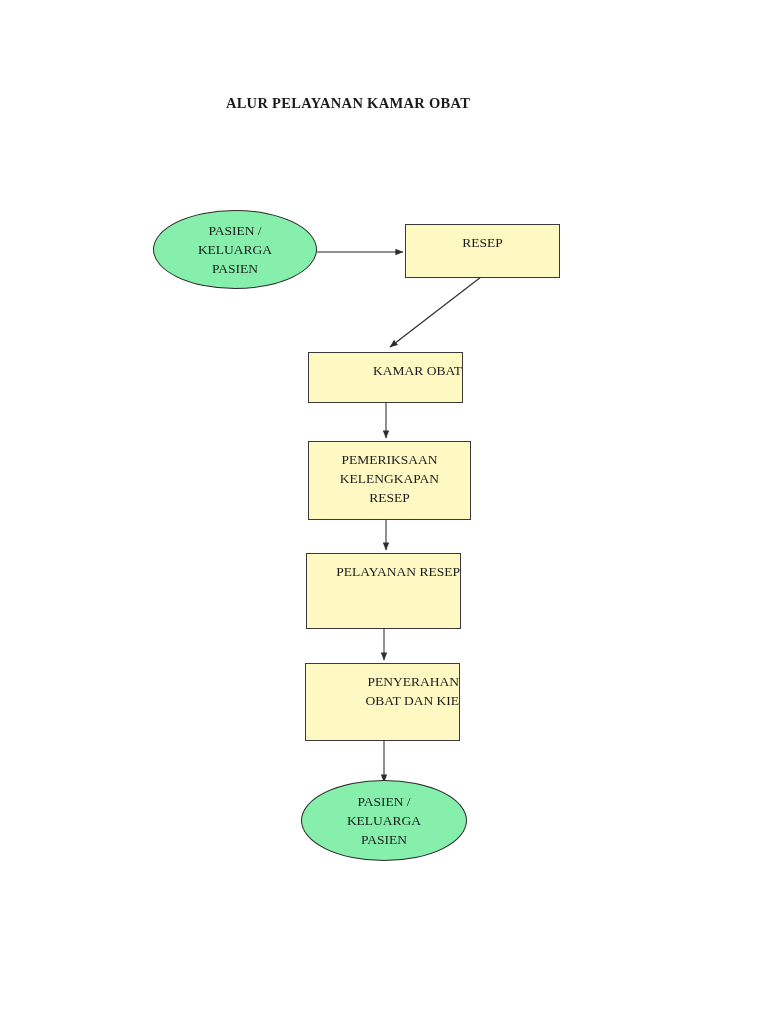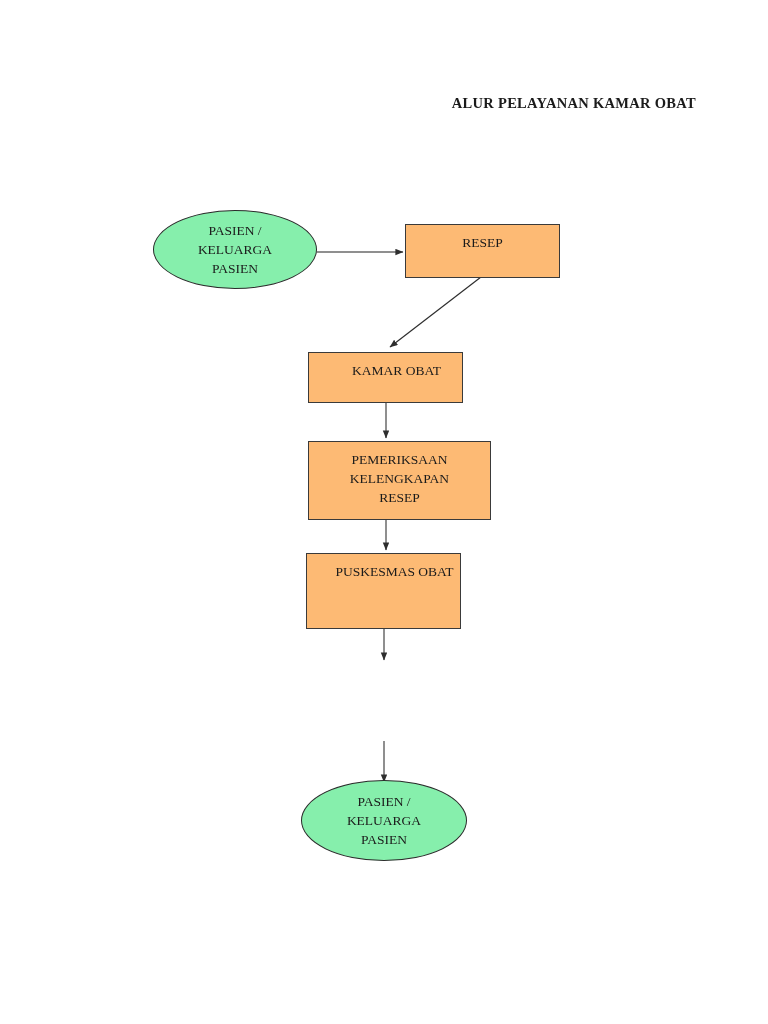--- a/index.html
+++ b/index.html
@@ -22,21 +22,21 @@
     width: 768px;
     height: 1024px;
   }
 
   
   .title-block {
     position: absolute;
     left: 0;
     top: 88px;
     width: 696px;
-    text-align: right;
+    text-align: center;
   }
   .title-line {
     font-family: "Liberation Serif", "DejaVu Serif", serif;
     font-weight: bold;
     font-size: 14.5px;
     letter-spacing: 0.3px;
     line-height: 30px;
     color: #1b1b1b;
     white-space: nowrap;
   }
@@ -61,48 +61,48 @@
     font-family: "Liberation Serif", "DejaVu Serif", serif;
     font-size: 13.5px;
     line-height: 19px;
     color: #1b1b1b;
     white-space: pre-line;
   }
 
   
   .rect {
     border: 1.6px solid #3a3a3a;
-    background: #fdba74;
+    background: #fef9c3;
   }
   .rect .node-text {
     display: block;
     padding-top: 8px;
   }
   .rect.center-text .node-text { text-align: center; }
-  .rect.left-text  .node-text { text-align: center; padding-left: 22px; }
+  .rect.left-text  .node-text { text-align: right; padding-left: 22px; }
 
   
   .ellipse {
     border: 1.6px solid #2b2b2b;
     border-radius: 50%;
     background: #86efac;
     display: flex;
     align-items: center;
     justify-content: center;
   }
   .ellipse .node-text {
     text-align: center;
     line-height: 19px;
   }
 
   
   #node-start      { left: 153px; top: 210px; width: 164px; height: 79px; }
   #node-resep      { left: 405px; top: 224px; width: 155px; height: 54px; }
   #node-kamar      { left: 308px; top: 352px; width: 155px; height: 51px; }
-  #node-pemeriksaan{ left: 308px; top: 441px; width: 183px; height: 79px; }
+  #node-pemeriksaan{ left: 308px; top: 441px; width: 163px; height: 79px; }
   #node-pelayanan  { left: 306px; top: 553px; width: 155px; height: 76px; }
   #node-penyerahan { left: 305px; top: 663px; width: 155px; height: 78px; }
   #node-end        { left: 301px; top: 780px; width: 166px; height: 81px; }
 </style>
 </head>
 <body>
 
 <div id="canvas">
 
   <div class="title-block">
@@ -143,23 +143,27 @@
     <span class="node-text">KAMAR OBAT</span>
   </div>
 
   <div id="node-pemeriksaan" class="node rect center-text">
     <span class="node-text">PEMERIKSAAN
 KELENGKAPAN
 RESEP</span>
   </div>
 
   <div id="node-pelayanan" class="node rect left-text">
-    <span class="node-text">PUSKESMAS OBAT</span>
+    <span class="node-text">PELAYANAN RESEP</span>
   </div>
 
+  <div id="node-penyerahan" class="node rect left-text">
+    <span class="node-text">PENYERAHAN
+OBAT DAN KIE</span>
+  </div>
 
   <div id="node-end" class="node ellipse">
     <span class="node-text">PASIEN /
 KELUARGA
 PASIEN</span>
   </div>
 
 </div>
 
 </body></html>

